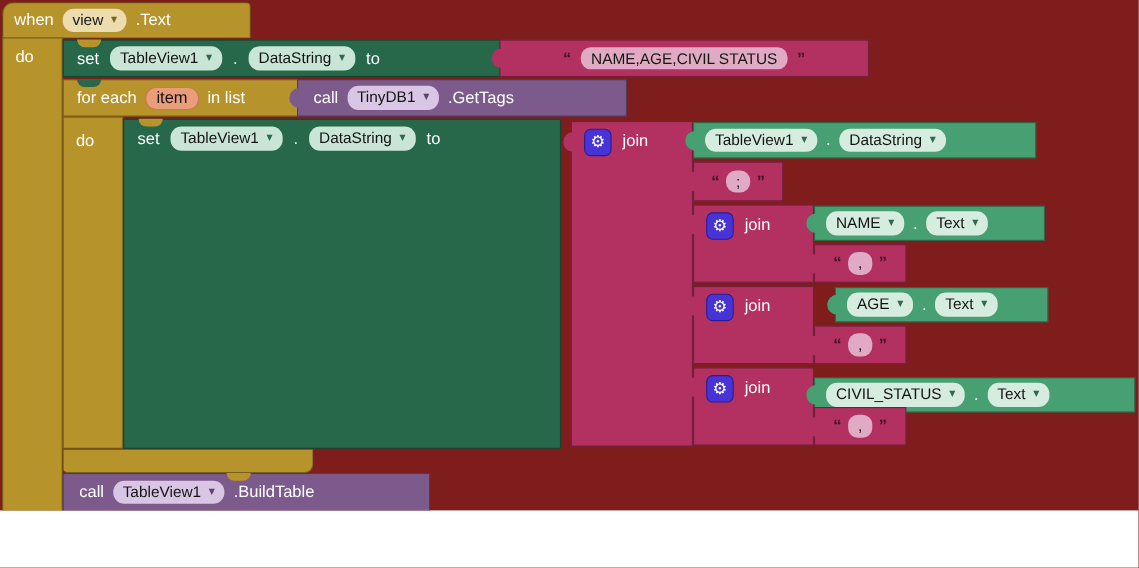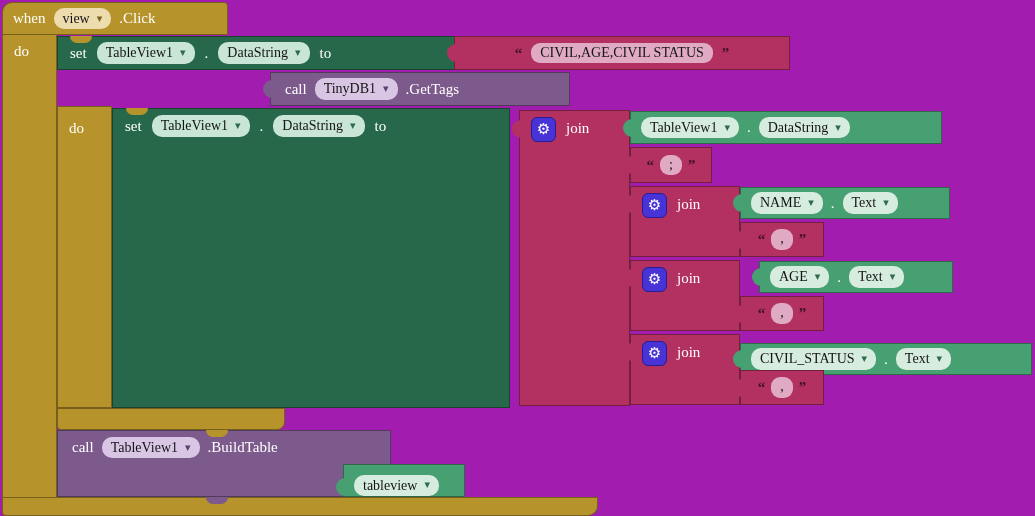--- a/index.html
+++ b/index.html
@@ -1,21 +1,21 @@
 <!DOCTYPE html>
 <html><head>
 <meta charset="utf-8">
 <style>
   html,body{margin:0;padding:0;}
   #workspace{
     position:relative;
-    width:1035px;height:516px;
-    background:#a21caf;
+    width:1035px;height:464px;
+    background:#7f1d1d;
     overflow:hidden;
-    font-family:Liberation Serif, serif;
+    font-family:Liberation Sans, sans-serif;
   }
   .blk{
     position:absolute;box-sizing:border-box;
     border:1px solid rgba(0,0,0,0.35);
     display:flex;align-items:center;
     font-size:15px;color:#fff;
   }
   .gold{background:#b7932c;}
   .dgreen{background:#27684a;}
   .mgreen{background:#47a071;}
@@ -57,45 +57,51 @@
   .row{display:flex;align-items:center;}
 </style>
 </head>
 <body>
 
 <div id="workspace">
 
   <div class="blk gold" style="left:2px;top:2px;width:226px;height:33px;border-radius:10px 4px 0 0;padding-left:10px;gap:8px;">
     <span class="lbl">when</span>
     <span class="dd cream">view</span>
-    <span class="lbl">.Click</span>
+    <span class="lbl">.Text</span>
   </div>
   <div class="blk gold col" style="left:2px;top:34px;width:55px;height:464px;padding:8px 0 0 11px;">
     <span class="lbl">do</span>
   </div>
   <div class="blk gold" style="left:2px;top:497px;width:596px;height:19px;border-radius:0 0 10px 4px;">
     <span class="tab t-purple" style="left:203px;"></span>
   </div>
 
   <div class="blk dgreen" style="left:57px;top:36px;width:398px;height:34px;padding-left:12px;gap:10px;">
     <span class="tab t-gold" style="left:12px;"></span>
     <span class="lbl">set</span>
     <span class="dd sage">TableView1</span>
     <span class="lbl">.</span>
     <span class="dd sage">DataString</span>
     <span class="lbl">to</span>
   </div>
 
   <div class="blk pink" style="left:454px;top:36px;width:336px;height:34px;justify-content:center;gap:9px;">
     <span class="plug p-pink"></span>
     <span class="q">“</span>
-    <span class="pillfield">CIVIL,AGE,CIVIL STATUS</span>
-    <span class="q">”</span>
-  </div>
-
+    <span class="pillfield">NAME,AGE,CIVIL STATUS</span>
+    <span class="q">”</span>
+  </div>
+
+  <div class="blk gold" style="left:57px;top:72px;width:214px;height:34px;padding-left:12px;gap:8px;">
+    <span class="tab t-dgreen" style="left:12px;"></span>
+    <span class="lbl">for each</span>
+    <span class="itempill">item</span>
+    <span class="lbl">in list</span>
+  </div>
 
   <div class="blk purple" style="left:270px;top:72px;width:300px;height:34px;padding-left:14px;gap:8px;">
     <span class="plug p-purple"></span>
     <span class="lbl">call</span>
     <span class="dd lav">TinyDB1</span>
     <span class="lbl">.GetTags</span>
   </div>
 
   <div class="blk gold col" style="left:57px;top:106px;width:55px;height:302px;padding:13px 0 0 11px;">
     <span class="lbl">do</span>

